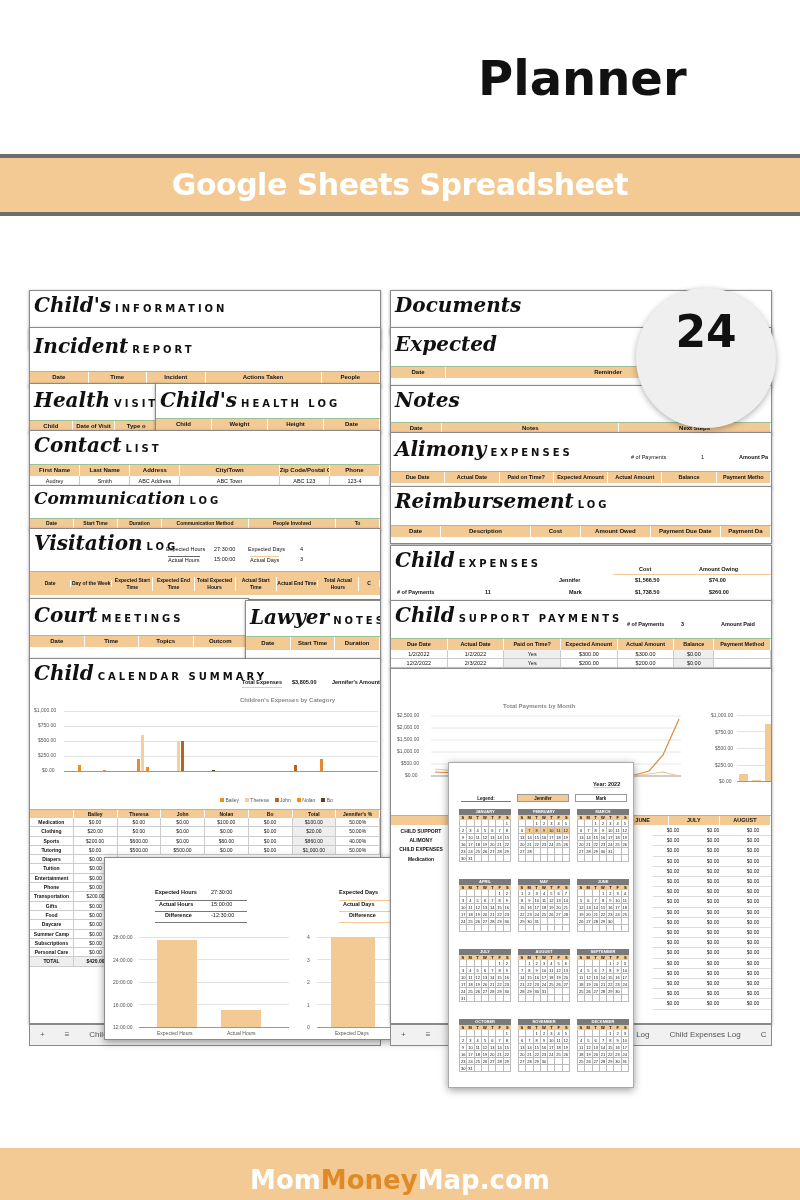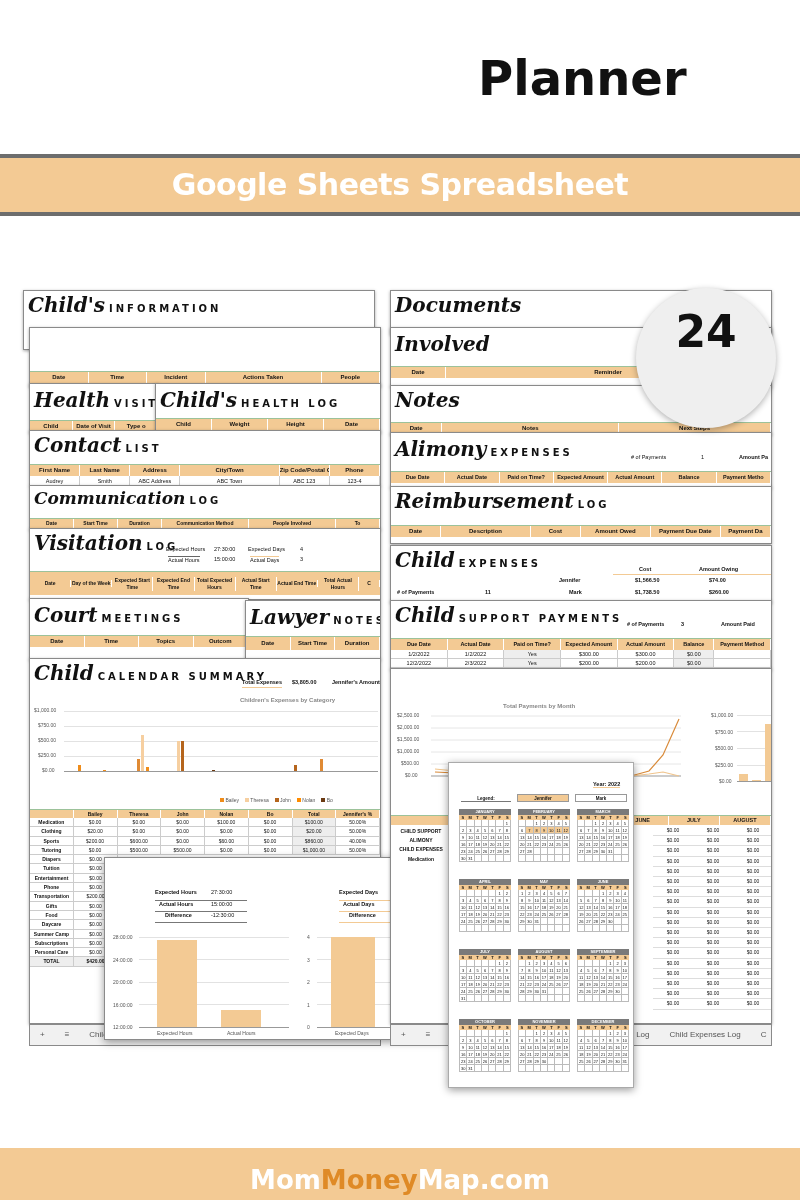--- a/index.html
+++ b/index.html
@@ -37,25 +37,26 @@
 .month .grid i.h{background:#f3ca94}
 </style>
 </head>
 <body>
 
 <div class="hero">
   <span class="bold">Planner</span>
 </div>
 <div class="band">Google Sheets Spreadsheet</div>
 
-<div class="sheet" style="left:23px;top:290px;width:352px;height:60px;">
+<div class="sheet" style="left:29px;top:290px;width:352px;height:60px;">
   <div class="title"><span class="s">Child's</span><span class="c">INFORMATION</span></div>
 </div>
 
 <div class="sheet" style="left:29px;top:327px;width:352px;height:60px;">
+  <div class="title" style="top:6px"><span class="s">Incident</span><span class="c">REPORT</span></div>
   <div class="hdr" style="top:43px">
     <span>Date</span>
     <span>Time</span>
     <span>Incident</span>
     <span style="flex:2">Actions Taken</span>
     <span>People</span>
   </div>
 </div>
 
 <div class="sheet" style="left:29px;top:383px;width:130px;height:50px;">
@@ -345,21 +346,21 @@
     <div class="bar" style="left:82px;width:46px;height:67px;background:#f3ca94"></div>
   </div>
   <span class="axis" style="left:230px;top:172px">Expected Days</span>
   <span class="axis" style="left:302px;top:172px">Actual Days</span>
 </div>
 
 <div class="sheet" style="left:390px;top:290px;width:382px;height:45px;">
   <div class="title" style="top:2px"><span class="s">Documents</span></div>
 </div>
 <div class="sheet" style="left:390px;top:327px;width:382px;height:60px;">
-  <div class="title" style="top:4px"><span class="s">Involved</span></div>
+  <div class="title" style="top:4px"><span class="s">Expected</span></div>
   <div class="hdr" style="top:38px">
     <span>Date</span>
     <span style="flex:6">Reminder</span>
   </div>
 </div>
 <div class="sheet" style="left:390px;top:385px;width:382px;height:50px;">
   <div class="title" style="top:2px"><span class="s">Notes</span></div>
   <div class="hdr" style="top:36px">
     <span>Date</span>
     <span style="flex:3.5">Notes</span>

